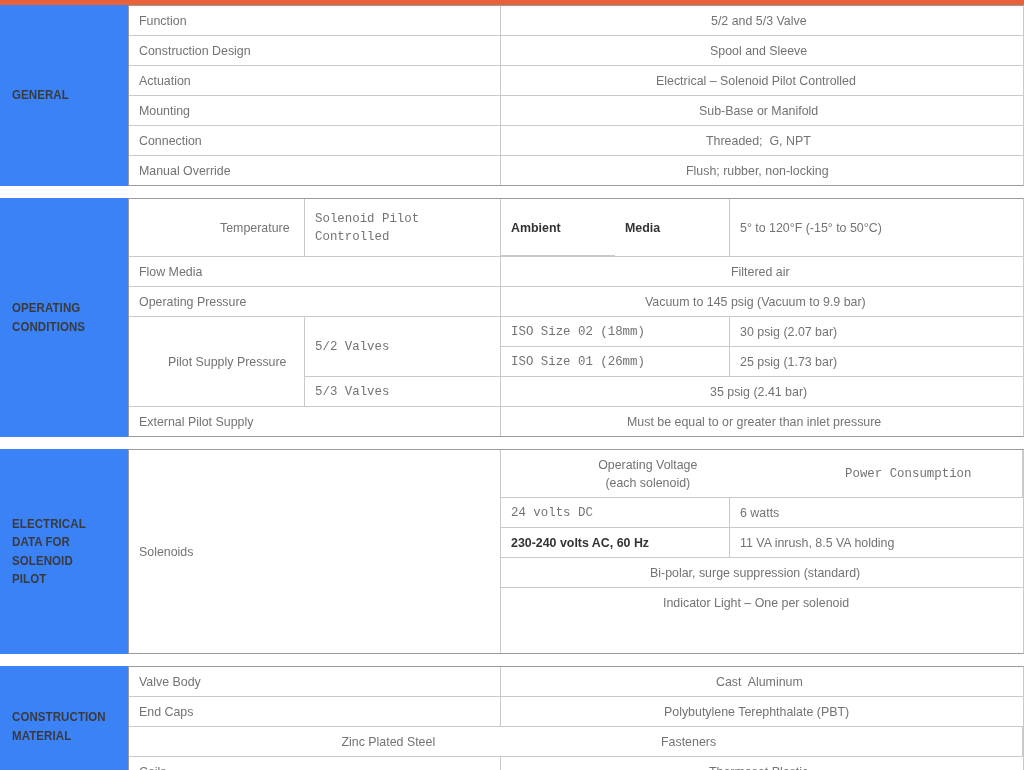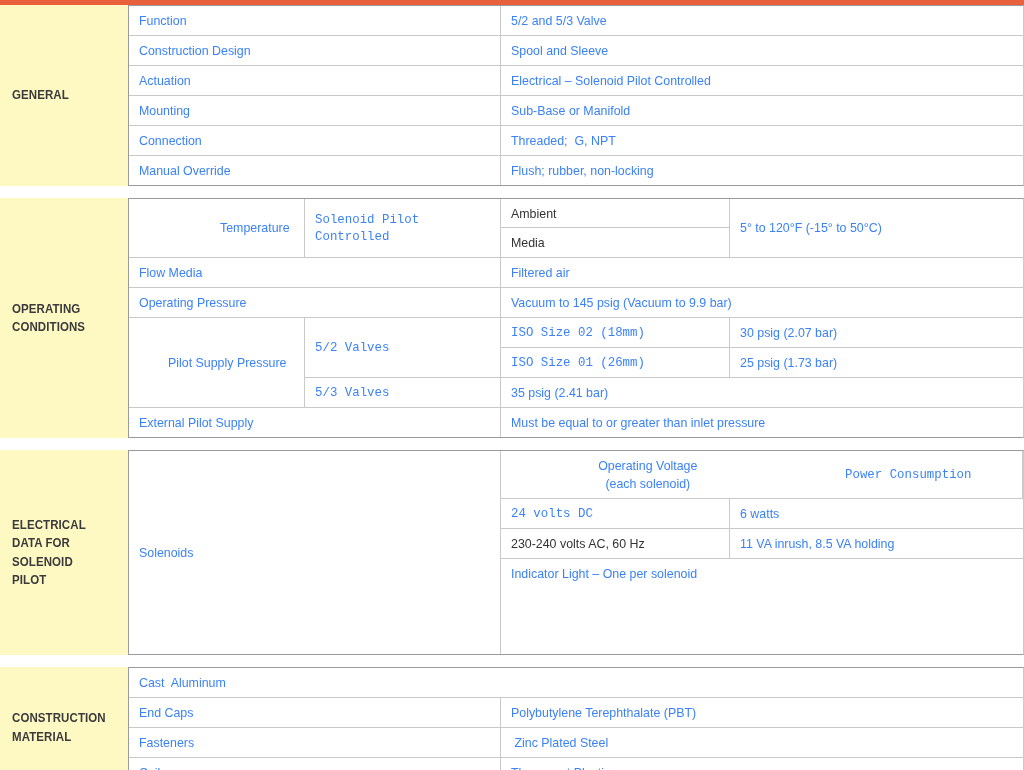--- a/index.html
+++ b/index.html
@@ -31,21 +31,21 @@
     width: 1024px;
   }
   .section-gap {
     height: 12px;
     background: #ffffff;
   }
 
   .section-header {
     width: 128px;
     flex: 0 0 128px;
-    background: #fef9c3;
+    background: #3b82f6;
     display: flex;
     align-items: center;
     padding: 0 0 0 12px;
   }
   .section-header-text {
     font-size: 12.5px;
     font-weight: bold;
     color: #3A3A3C;
     letter-spacing: 0.1px;
     line-height: 1.45;
@@ -69,47 +69,48 @@
     border-bottom: 1px solid #c9c9c9;
   }
   .row:last-child { border-bottom: none; }
 
   .cell {
     display: flex;
     align-items: center;
     padding: 0 10px;
     font-size: 13.2px;
     line-height: 1.3;
-    color: #3b82f6;
+    color: #737373;
     transform-origin: left center;
     min-height: 29px;
   }
   .cell-text {
     transform: scaleX(0.94);
     transform-origin: left center;
     white-space: pre-wrap;
   }
   .cell.center { justify-content: center; text-align: center; }
   .cell.center .cell-text { transform-origin: center center; }
 
   .divider-right { border-right: 1px solid #c9c9c9; }
 
   
   .c-label    { flex: 0 0 372px; }   
   .c-label-sm { flex: 0 0 176px; justify-content: flex-end; }   
   .c-mid      { flex: 0 0 196px; font-family: Liberation Mono, monospace; }   
-  .c-val      { flex: 1 1 auto; }
+  .c-val      { flex: 1 1 auto; justify-content: center; }
   .c-val-sub  { flex: 0 0 229px; font-family: Liberation Mono, monospace; }   
   .c-val-right{ flex: 1 1 auto; }    
 
   
   .stack {
     display: flex;
-    flex-direction: column;
+    flex-direction: row;
     flex: 0 0 229px;
+    font-weight: bold;
   }
   .stack .sub {
     flex: 1 1 0;
     display: flex;
     align-items: center;
     padding: 0 10px;
     font-size: 13.2px;
     border-bottom: 1px solid #c9c9c9;
     min-height: 29px;
   }
@@ -321,59 +322,67 @@
             <div class="stack divider-right">
               <div class="sub">
                   <span class="cell-text">230-240 volts AC, 60 Hz</span>
                 </div>
             </div>
             <div class="cell c-val-right">
                 <span class="cell-text">11 VA inrush, 8.5 VA holding</span>
               </div>
           </div>
 
+          <div class="row">
+            <div class="cell c-val">
+                <span class="cell-text">Bi-polar, surge suppression (standard)</span>
+              </div>
+          </div>
           <div class="row" style="border-bottom:none">
             <div class="cell c-val">
                 <span class="cell-text">Indicator Light – One per solenoid</span>
               </div>
           </div>
 
         </div>
       </div>
     </div>
   </div>
 
   <div class="section-gap"></div>
 
   <div class="section">
     <div class="section-header">
       <div class="section-header-text">CONSTRUCTION
 MATERIAL</div>
     </div>
     <div class="section-body">
       <div class="row">
+        <div class="cell c-label divider-right">
+            <span class="cell-text">Valve Body</span>
+          </div>
         <div class="cell c-val">
             <span class="cell-text">Cast  Aluminum</span>
           </div>
       </div>
       <div class="row">
         <div class="cell c-label divider-right">
             <span class="cell-text">End Caps</span>
           </div>
         <div class="cell c-val">
             <span class="cell-text">Polybutylene Terephthalate (PBT)</span>
           </div>
       </div>
       <div class="row">
+        <div class="cell c-val">
+            <span class="cell-text"> Zinc Plated Steel</span>
+          </div>
         <div class="cell c-label divider-right">
             <span class="cell-text">Fasteners</span>
           </div>
-        <div class="cell c-val">
-            <span class="cell-text"> Zinc Plated Steel</span>
-          </div>
       </div>
       <div class="row">
         <div class="cell c-label divider-right">
             <span class="cell-text">Coils</span>
           </div>
         <div class="cell c-val">
             <span class="cell-text">Thermoset Plastic</span>
           </div>
       </div>
     </div>

